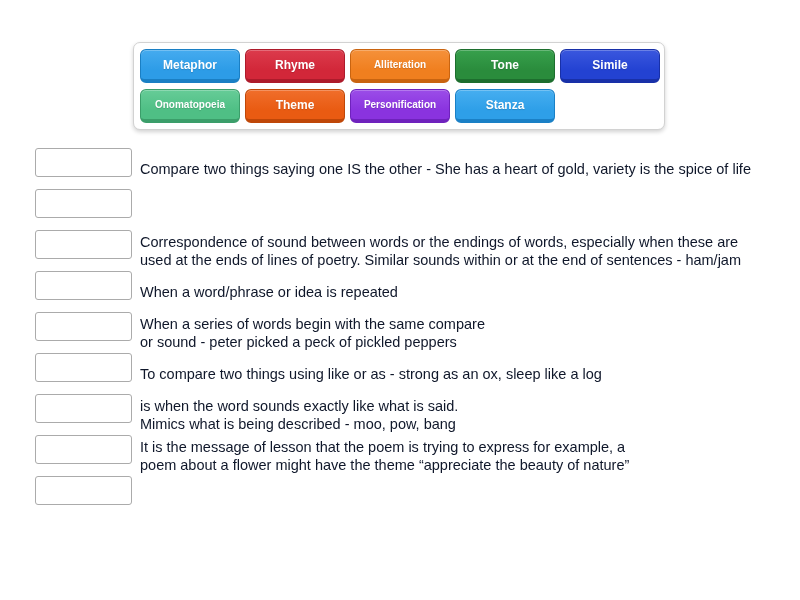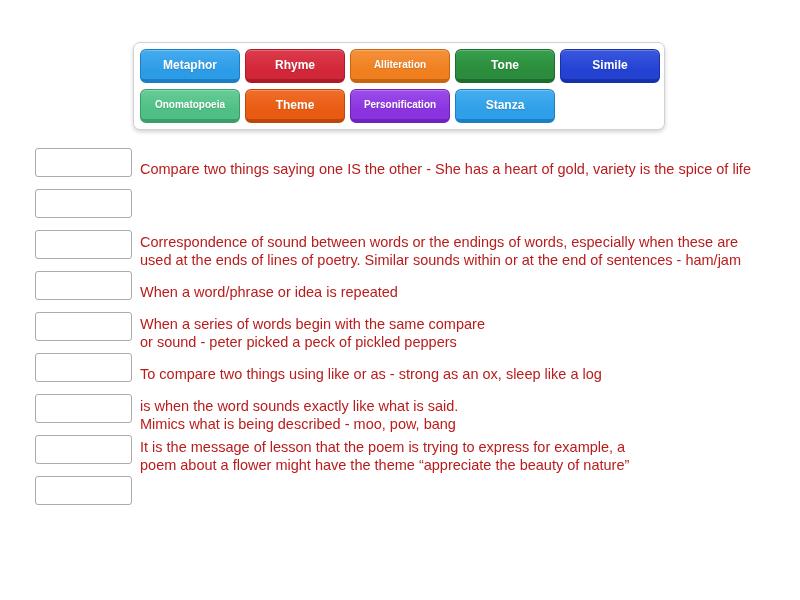--- a/index.html
+++ b/index.html
@@ -62,21 +62,21 @@
   .answer-box {
     flex: 0 0 97px;
     width: 97px; height: 29px;
     background: #ffffff;
     border: 1px solid #ababab;
     border-radius: 3px;
     align-self: flex-start;
   }
   .clue {
     margin-left: 8px;
-    color: #b91c1c;
+    color: #0f172a;
     font-size: 14.5px;
     line-height: 18px;
     white-space: pre-line;
   }
 </style>
 </head>
 <body>
 
 <div class="stage">
 

